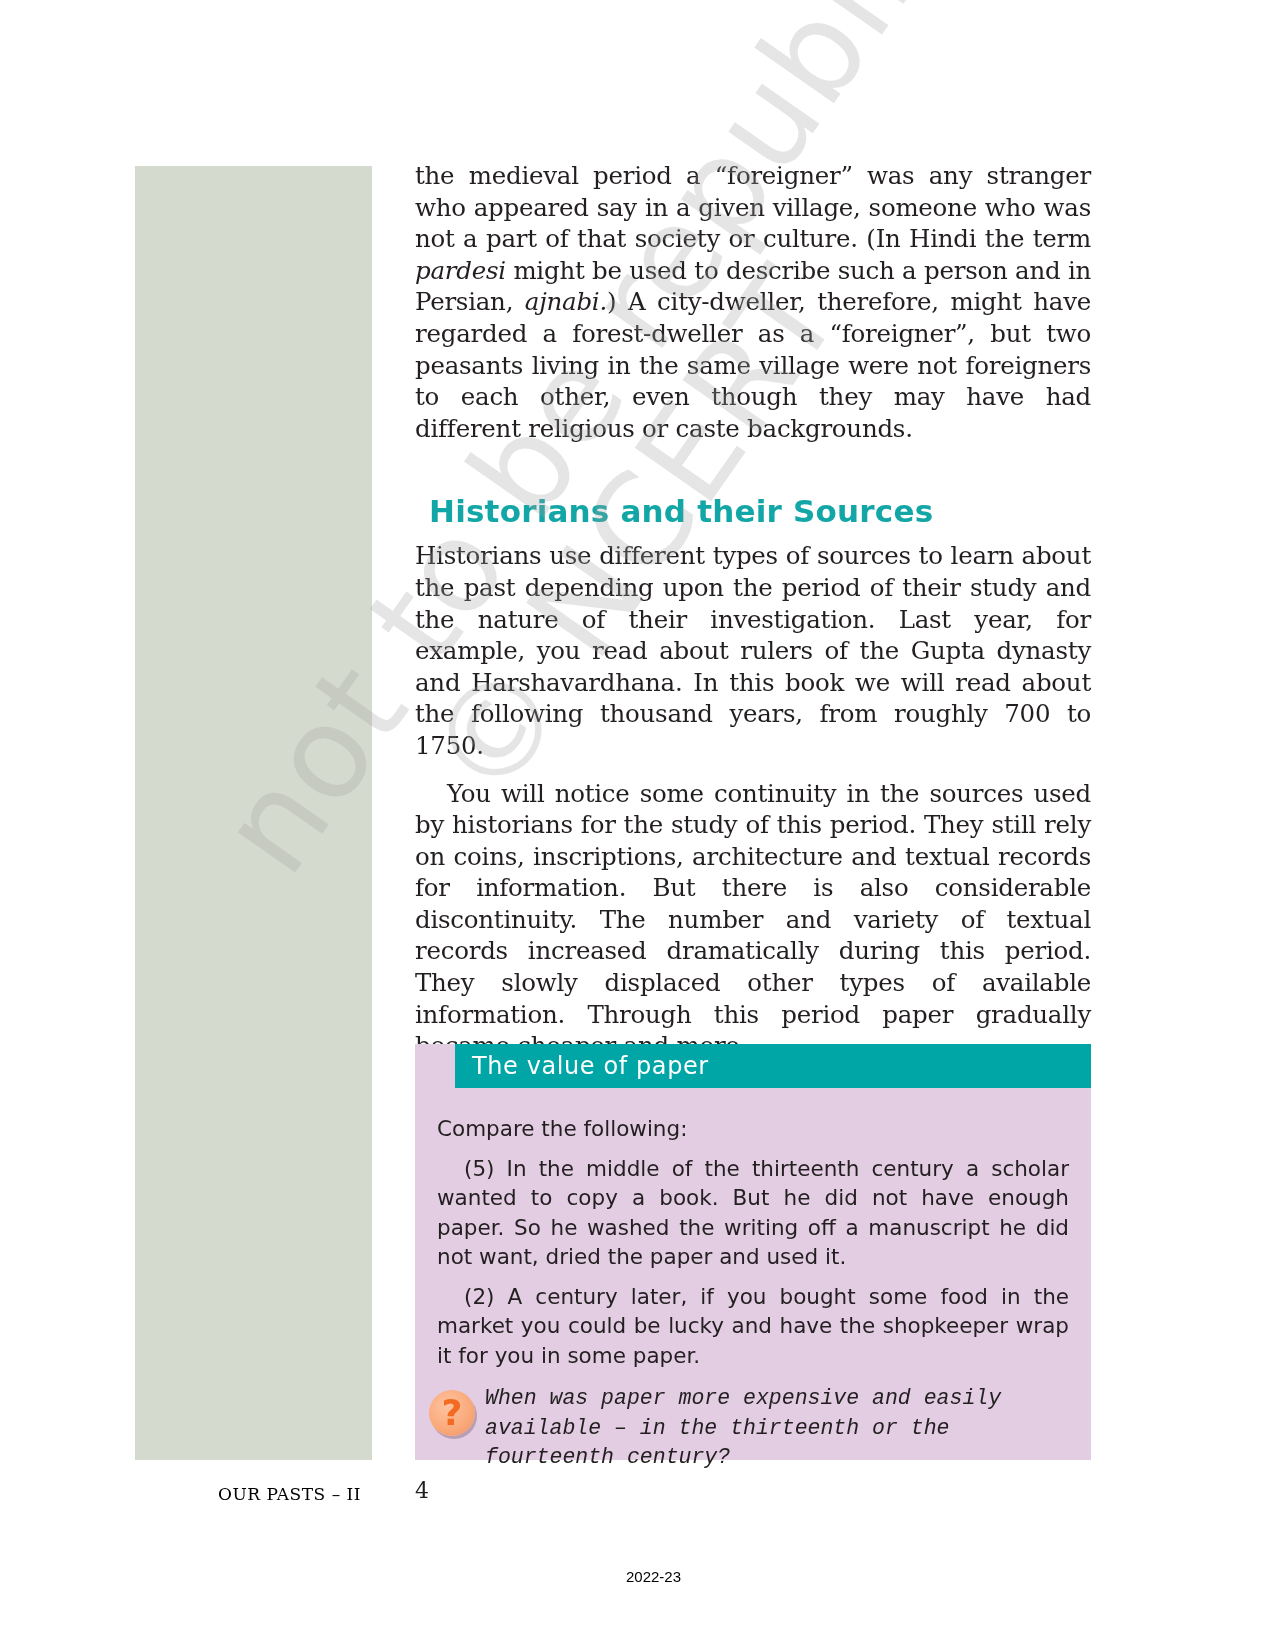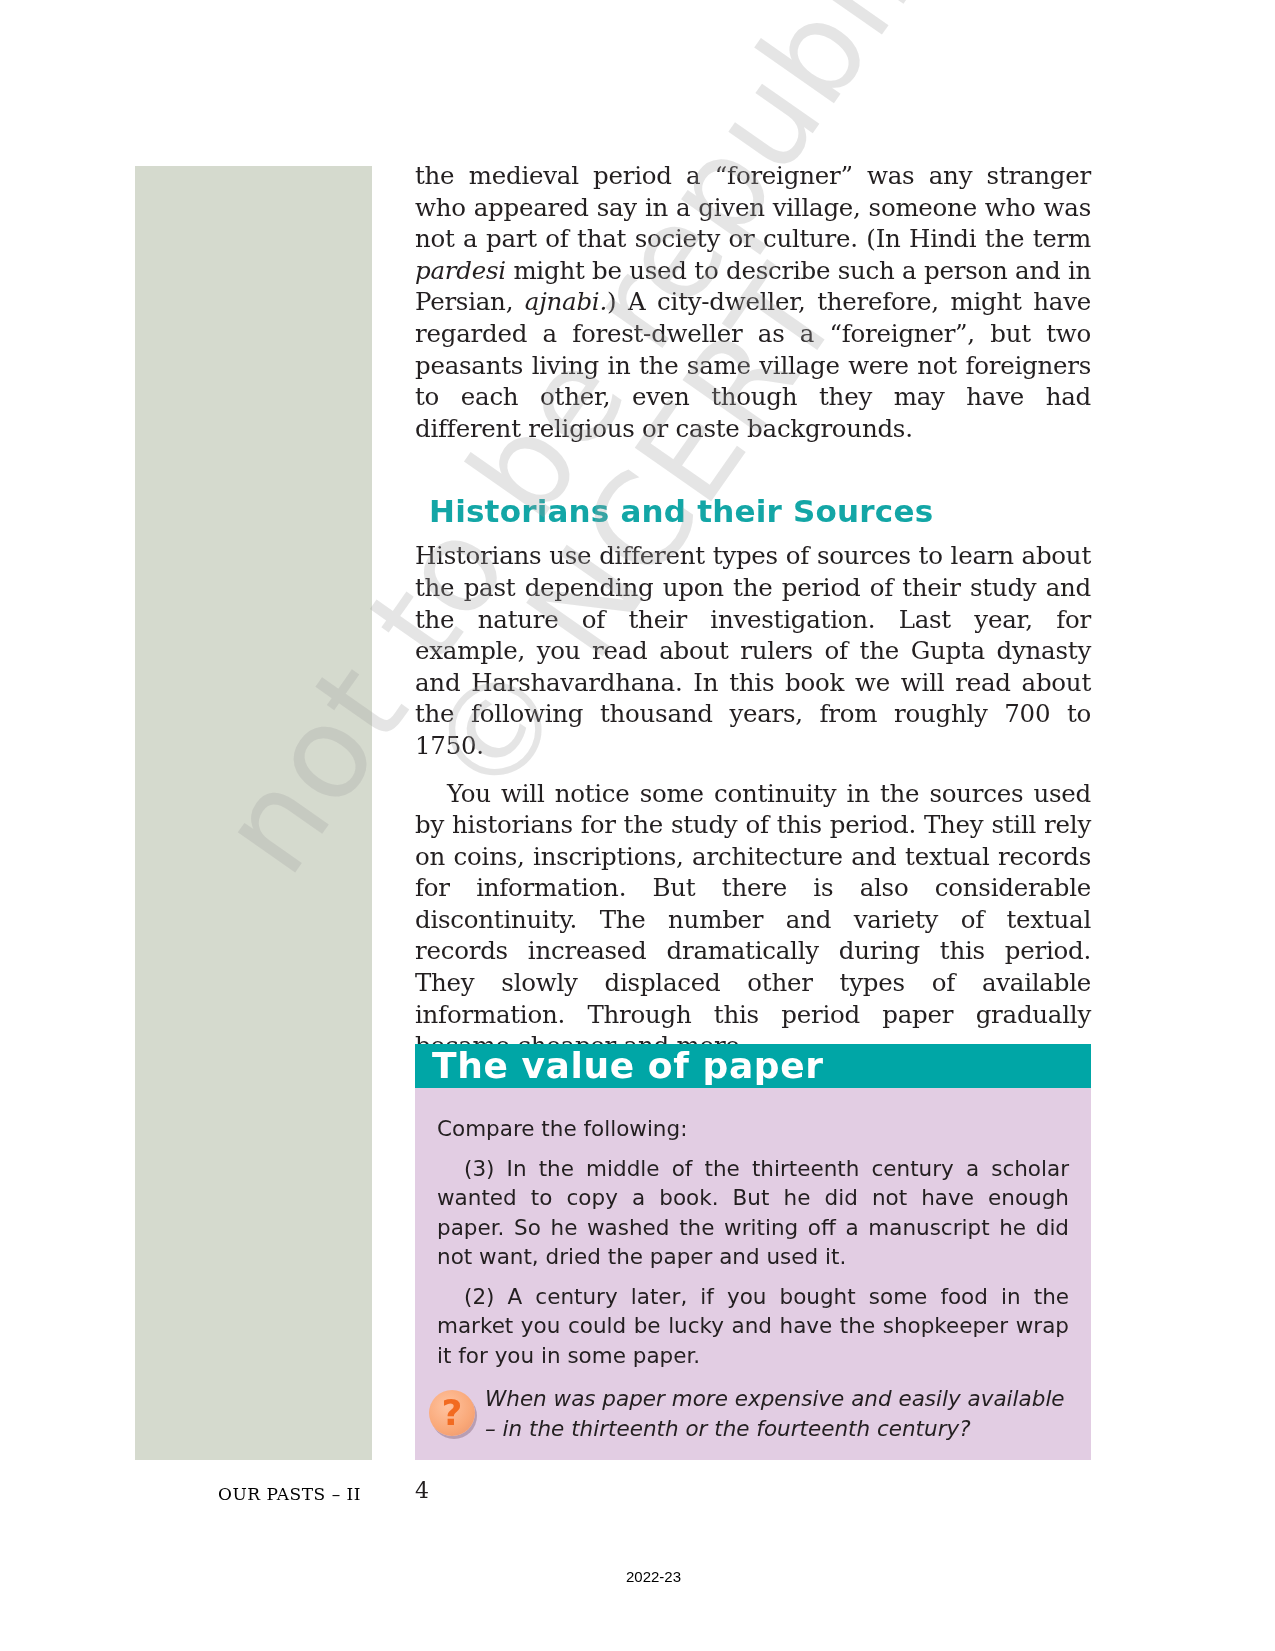--- a/index.html
+++ b/index.html
@@ -78,25 +78,26 @@
       width: 676px;
       height: 416px;
       background: #e2cde3;
       z-index: 2;
     }
     .box-header {
       height: 44px;
       background: #00a6a6;
       color: #ffffff;
       font-family: "DejaVu Sans", sans-serif;
-      font-weight: bold;
-      font-size: 36px;
+      font-weight: normal;
+      font-size: 24px;
       line-height: 44px;
       padding-left: 17px;
       letter-spacing: 0.6px;
+      margin-left: 40px;
     }
     .box-body {
       padding: 26px 22px 0 22px;
       font-family: "DejaVu Sans", sans-serif;
       font-size: 21.5px;
       line-height: 29.5px;
       color: #231f20;
     }
     .box-body p {
       margin: 0 0 10px 0;
@@ -121,20 +122,21 @@
       font-weight: bold;
       font-size: 36px;
       line-height: 46px;
       text-align: center;
       margin: 6px 10px 0 -8px;
     }
     .q-text {
       font-style: italic;
       font-size: 21.5px;
       line-height: 29.5px;
+      font-family: Liberation Mono, monospace;
     }
     .footer-left {
       position: absolute;
       left: 218px;
       top: 1484px;
       font-family: "DejaVu Serif", serif;
       font-size: 17px;
       letter-spacing: 0.5px;
       color: #000000;
     }
@@ -174,21 +176,21 @@
 
   <p class="para">Historians use different types of sources to learn about the past depending upon the period of their study and the nature of their investigation. Last year, for example, you read about rulers of the Gupta dynasty and Harshavardhana. In this book we will read about the following thousand years, from roughly 700 to 1750.</p>
   <div class="gap"></div>
   <p class="para indent">You will notice some continuity in the sources used by historians for the study of this period. They still rely on coins, inscriptions, architecture and textual records for information. But there is also considerable discontinuity. The number and variety of textual records increased dramatically during this period. They slowly displaced other types of available information. Through this period paper gradually became cheaper and more</p>
 </div>
 
 <div class="box">
   <div class="box-header">The value of paper</div>
   <div class="box-body">
     <p>Compare the following:</p>
-    <p class="indent">(3) In the middle of the thirteenth century a scholar wanted to copy a book. But he did not have enough paper. So he washed the writing off a manuscript he did not want, dried the paper and used it.</p>
+    <p class="indent">(5) In the middle of the thirteenth century a scholar wanted to copy a book. But he did not have enough paper. So he washed the writing off a manuscript he did not want, dried the paper and used it.</p>
     <p class="indent">(2) A century later, if you bought some food in the market you could be lucky and have the shopkeeper wrap it for you in some paper.</p>
     <div class="question">
       <span class="q-icon">?</span>
       <span class="q-text">When was paper more expensive and easily available – in the thirteenth or the fourteenth century?</span>
     </div>
   </div>
 </div>
 
 <div class="footer-left">OUR PASTS – II</div>
 <div class="page-number">4</div>

